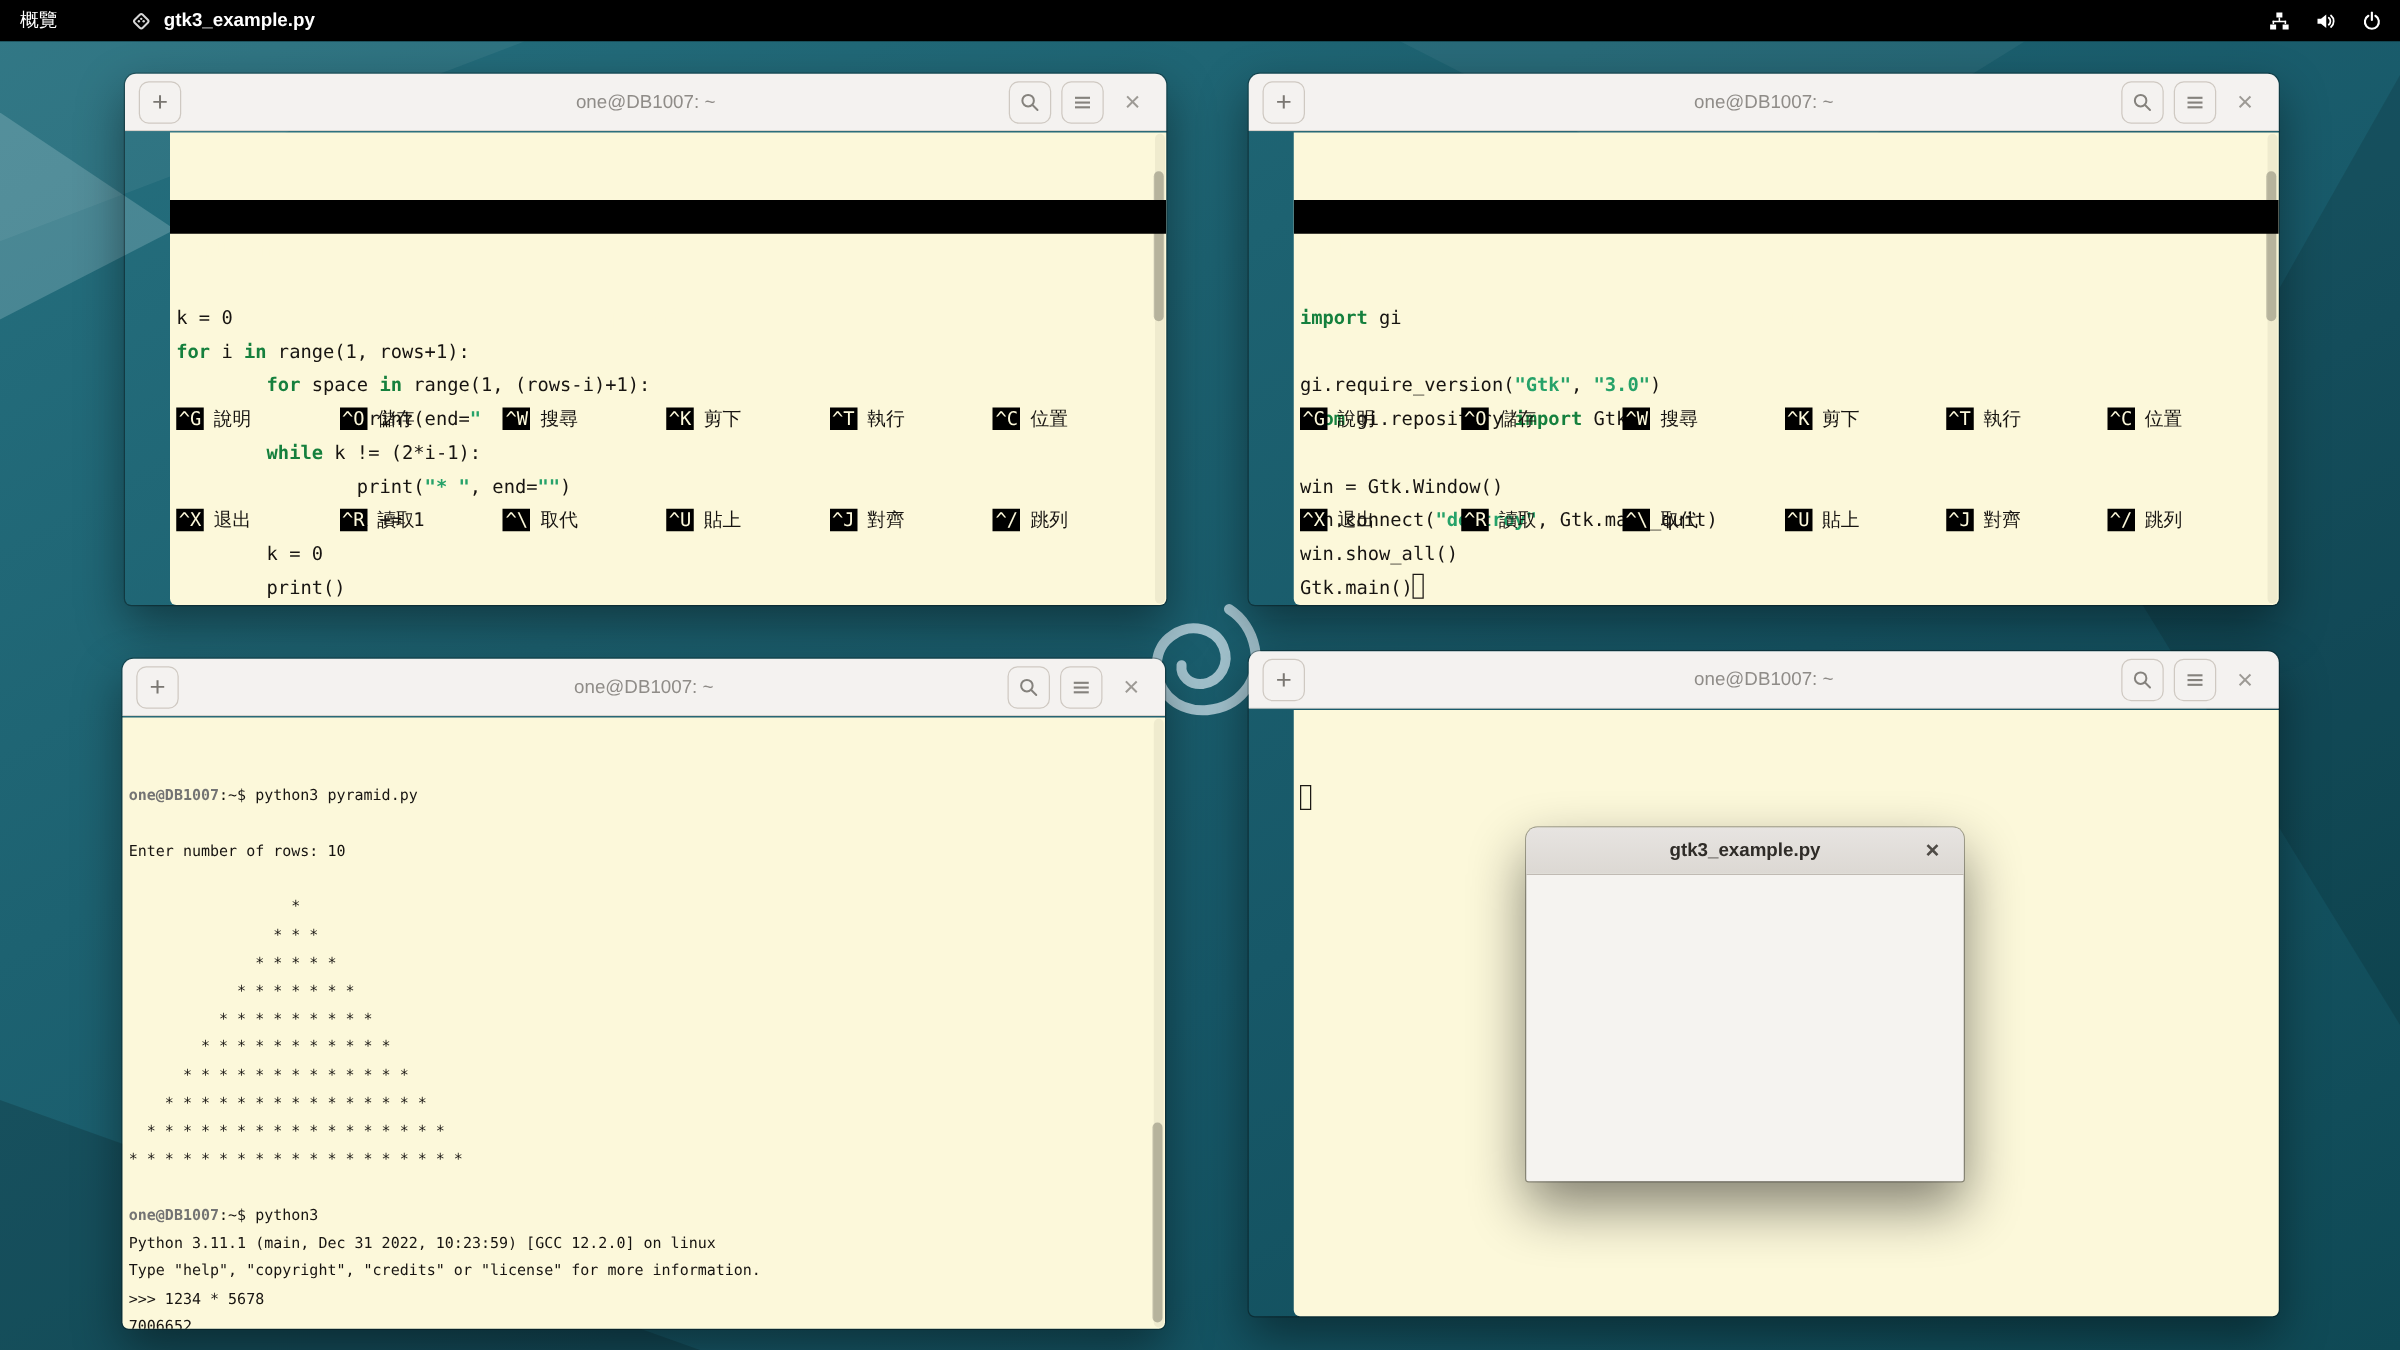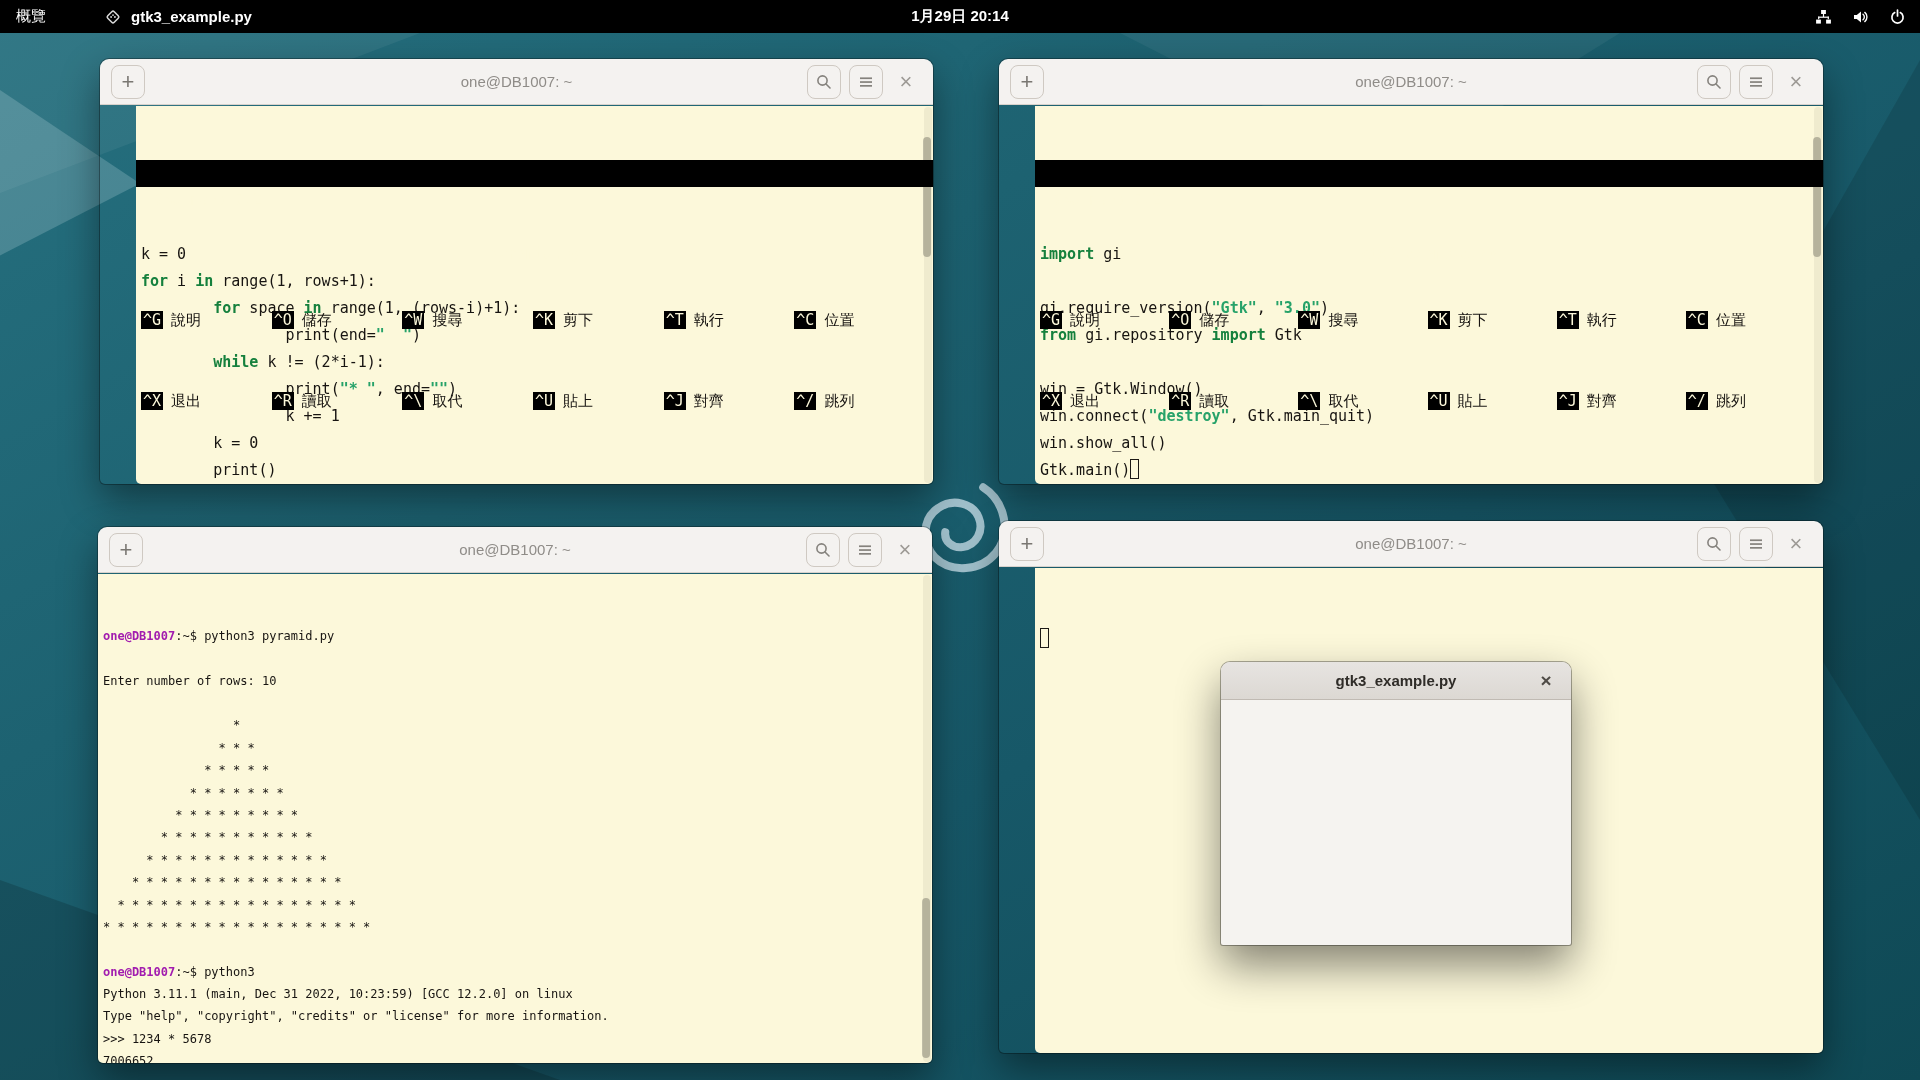--- a/index.html
+++ b/index.html
@@ -51,30 +51,30 @@
           white-space:pre; overflow:hidden; border-radius:0 0 5px 5px; }
   .term-big   { font-size:15px; line-height:27px;margin-left:36px; }
   .term-small { font-size:12px; line-height:22.4px; }
   .codepad { padding-left:5px; }
   .line { display:block; }
   .term-big .line { height:27px; }
   .term-small .line { height:22.4px; }
 
   .tok-kw { color:#15803d; font-weight:bold; }
   .tok-str { color:#26a269; font-weight:bold; }
-  .tok-prompt { color:#a21caf; font-weight:bold; }
+  .tok-prompt { color:#737373; font-weight:bold; }
 
   .cursor { display:inline-block; border:1.5px solid #1c1915; background:transparent; }
   .term-big .cursor { width:9px; height:20px; vertical-align:-4px; }
 
   
   .nano-bar { height:27px; line-height:27px; background:#000; color:#fcf8da; position:relative; }
   .nano-version { position:absolute; left:18px; }
   .nano-file { display:block; text-align:center; font-weight:bold; }
-  .nano-shortcuts { position:absolute; left:5px; right:8px; bottom:15px; }
+  .nano-shortcuts { position:absolute; left:5px; right:8px; bottom:0; }
   .sc-row { display:grid; grid-template-columns:repeat(6,1fr); height:27px; line-height:27px; }
   .sc-key { background:#000; color:#fcf8da; padding:0 2px; }
   .sc-label { margin-left:8px; }
 
   .scroll-track { position:absolute; right:1px; top:1px; bottom:1px; width:8px;
                   background:rgba(0,0,0,.05); border-radius:4px; }
   .scroll-thumb { position:absolute; right:1px; width:8px; background:rgba(0,0,0,.24);
                   border-radius:4px; }
 
   
@@ -108,21 +108,20 @@
   </div>
   <div class="app-indicator">
     <svg width="18" height="18" viewBox="0 0 17 17">
       <rect x="4.2" y="4.2" width="8.6" height="8.6" rx="1.6" transform="rotate(45 8.5 8.5)" fill="none" stroke="#d6d6d6" stroke-width="1.5"></rect>
       <circle cx="8.5" cy="6.7" r="0.9" fill="#d6d6d6"></circle>
       <circle cx="6.7" cy="8.5" r="0.9" fill="#d6d6d6"></circle>
       <circle cx="10.3" cy="8.5" r="0.9" fill="#d6d6d6"></circle>
     </svg>
     <span>gtk3_example.py</span>
   </div>
-  <div class="panel-clock">1月29日 20:14</div>
   <div class="panel-right">
     <svg width="17" height="16" viewBox="0 0 16 16">
       <rect x="5.6" y="1" width="4.8" height="4" fill="#fff"></rect>
       <rect x="7.4" y="5" width="1.2" height="3" fill="#fff"></rect>
       <rect x="2.6" y="7.6" width="10.8" height="1.2" fill="#fff"></rect>
       <rect x="2.6" y="7.6" width="1.2" height="2.6" fill="#fff"></rect>
       <rect x="12.2" y="7.6" width="1.2" height="2.6" fill="#fff"></rect>
       <rect x="0.6" y="10.6" width="4.8" height="4" fill="#fff"></rect>
       <rect x="10.6" y="10.6" width="4.8" height="4" fill="#fff"></rect>
     </svg>

